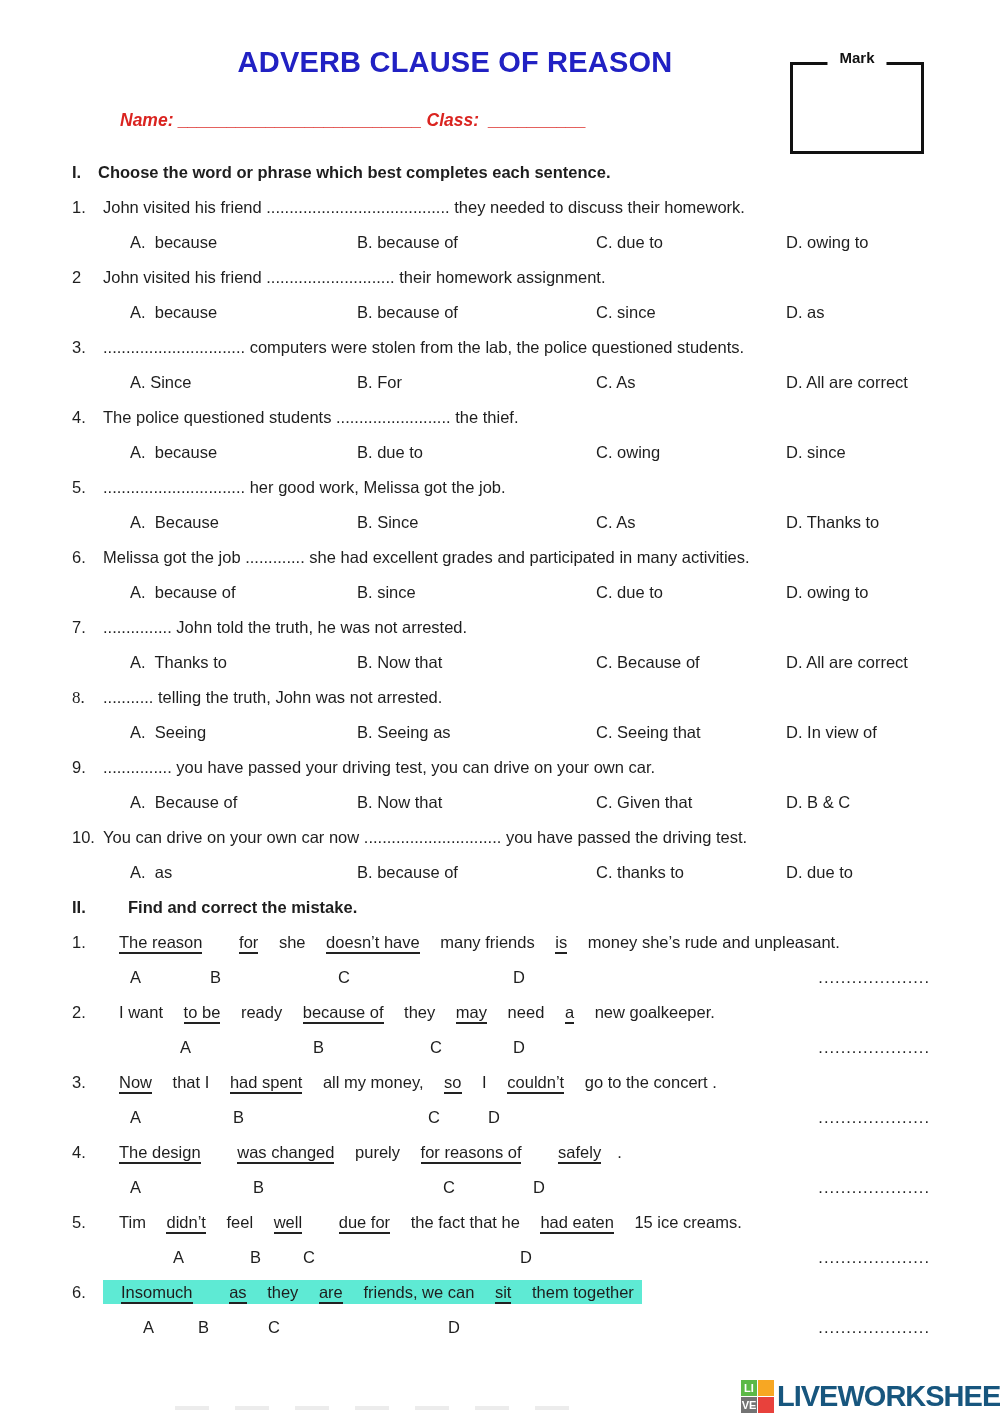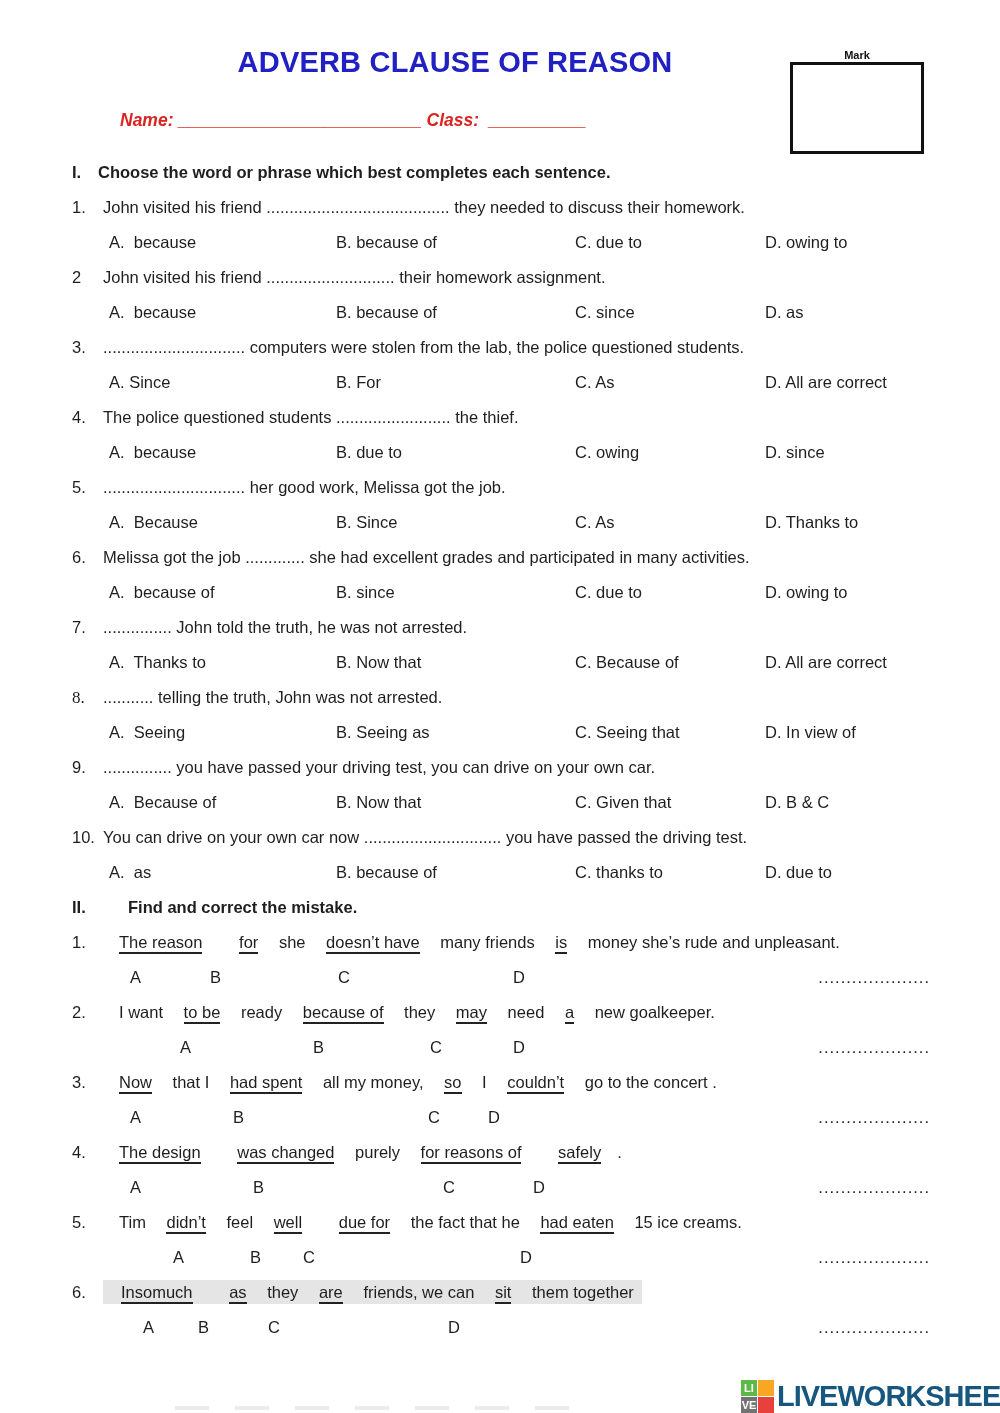--- a/index.html
+++ b/index.html
@@ -10,38 +10,38 @@
   }
   .sheet{position:absolute;inset:0;background:#fff;overflow:hidden;}
 
   
   .title{position:absolute;top:46px;left:0;width:1000px;text-align:center;
     font-size:29px;font-weight:bold;color:#2121c3;letter-spacing:.2px;
     transform:translateX(-45px);}
   .markbox{position:absolute;top:62px;left:790px;width:128px;height:86px;
     border:3px solid #111;}
   .markbox .marklabel{position:absolute;top:-16px;left:50%;transform:translateX(-50%);
-    background:#fff;padding:0 12px;font-size:11px;font-weight:bold;color:#111;white-space:pre;}
+    background:#fff;padding:0 12px;font-size:15px;font-weight:bold;color:#111;white-space:pre;}
   .namerow{position:absolute;top:110px;left:120px;font-size:17.5px;font-weight:bold;
     font-style:italic;color:#da2420;white-space:pre;}
   .namerow .fieldline{font-weight:bold;letter-spacing:0;}
 
   
   .content{position:absolute;left:72px;top:155px;width:863px;}
   .line{position:relative;height:35px;line-height:35px;white-space:pre;}
   .sec-head{font-weight:bold;}
   .sec-head .numeral1{display:inline-block;width:26px;}
   .sec-head .numeral2{display:inline-block;width:56px;}
   .qnum{display:inline-block;width:31px;}
   .qnum.serif{font-family:"Liberation Serif","DejaVu Serif",serif;font-size:17px;}
-  .opts{margin-left:37px;display:grid;grid-template-columns:227px 239px 190px auto;}
+  .opts{margin-left:58px;display:grid;grid-template-columns:227px 239px 190px auto;}
   .opt{white-space:pre;}
   .seg{white-space:pre;margin-left:16px;}
   .ul{border-bottom:2px solid #222;padding-bottom:1px;}
-  .hl{background:#e5e5e5;padding:3px 8px 3px 2px;}
+  .hl{background:#5eead4;padding:3px 8px 3px 2px;}
   .ltr{position:absolute;top:0;line-height:35px;}
   .ans{position:absolute;right:5px;top:0;line-height:35px;letter-spacing:1px;color:#222;}
 
   
   .logo{position:absolute;left:698px;top:1380px;display:flex;align-items:center;}
   .logo-grid{display:grid;grid-template-columns:16px 16px;grid-template-rows:16px 16px;
     gap:1px;margin-right:3px;padding-left:43px;}
   .sq{display:flex;align-items:center;justify-content:center;color:#fff;
     font-size:11px;font-weight:bold;line-height:1;}
   .logo-text{font-size:29px;font-weight:bold;color:#17567e;letter-spacing:-1px;white-space:nowrap;}

